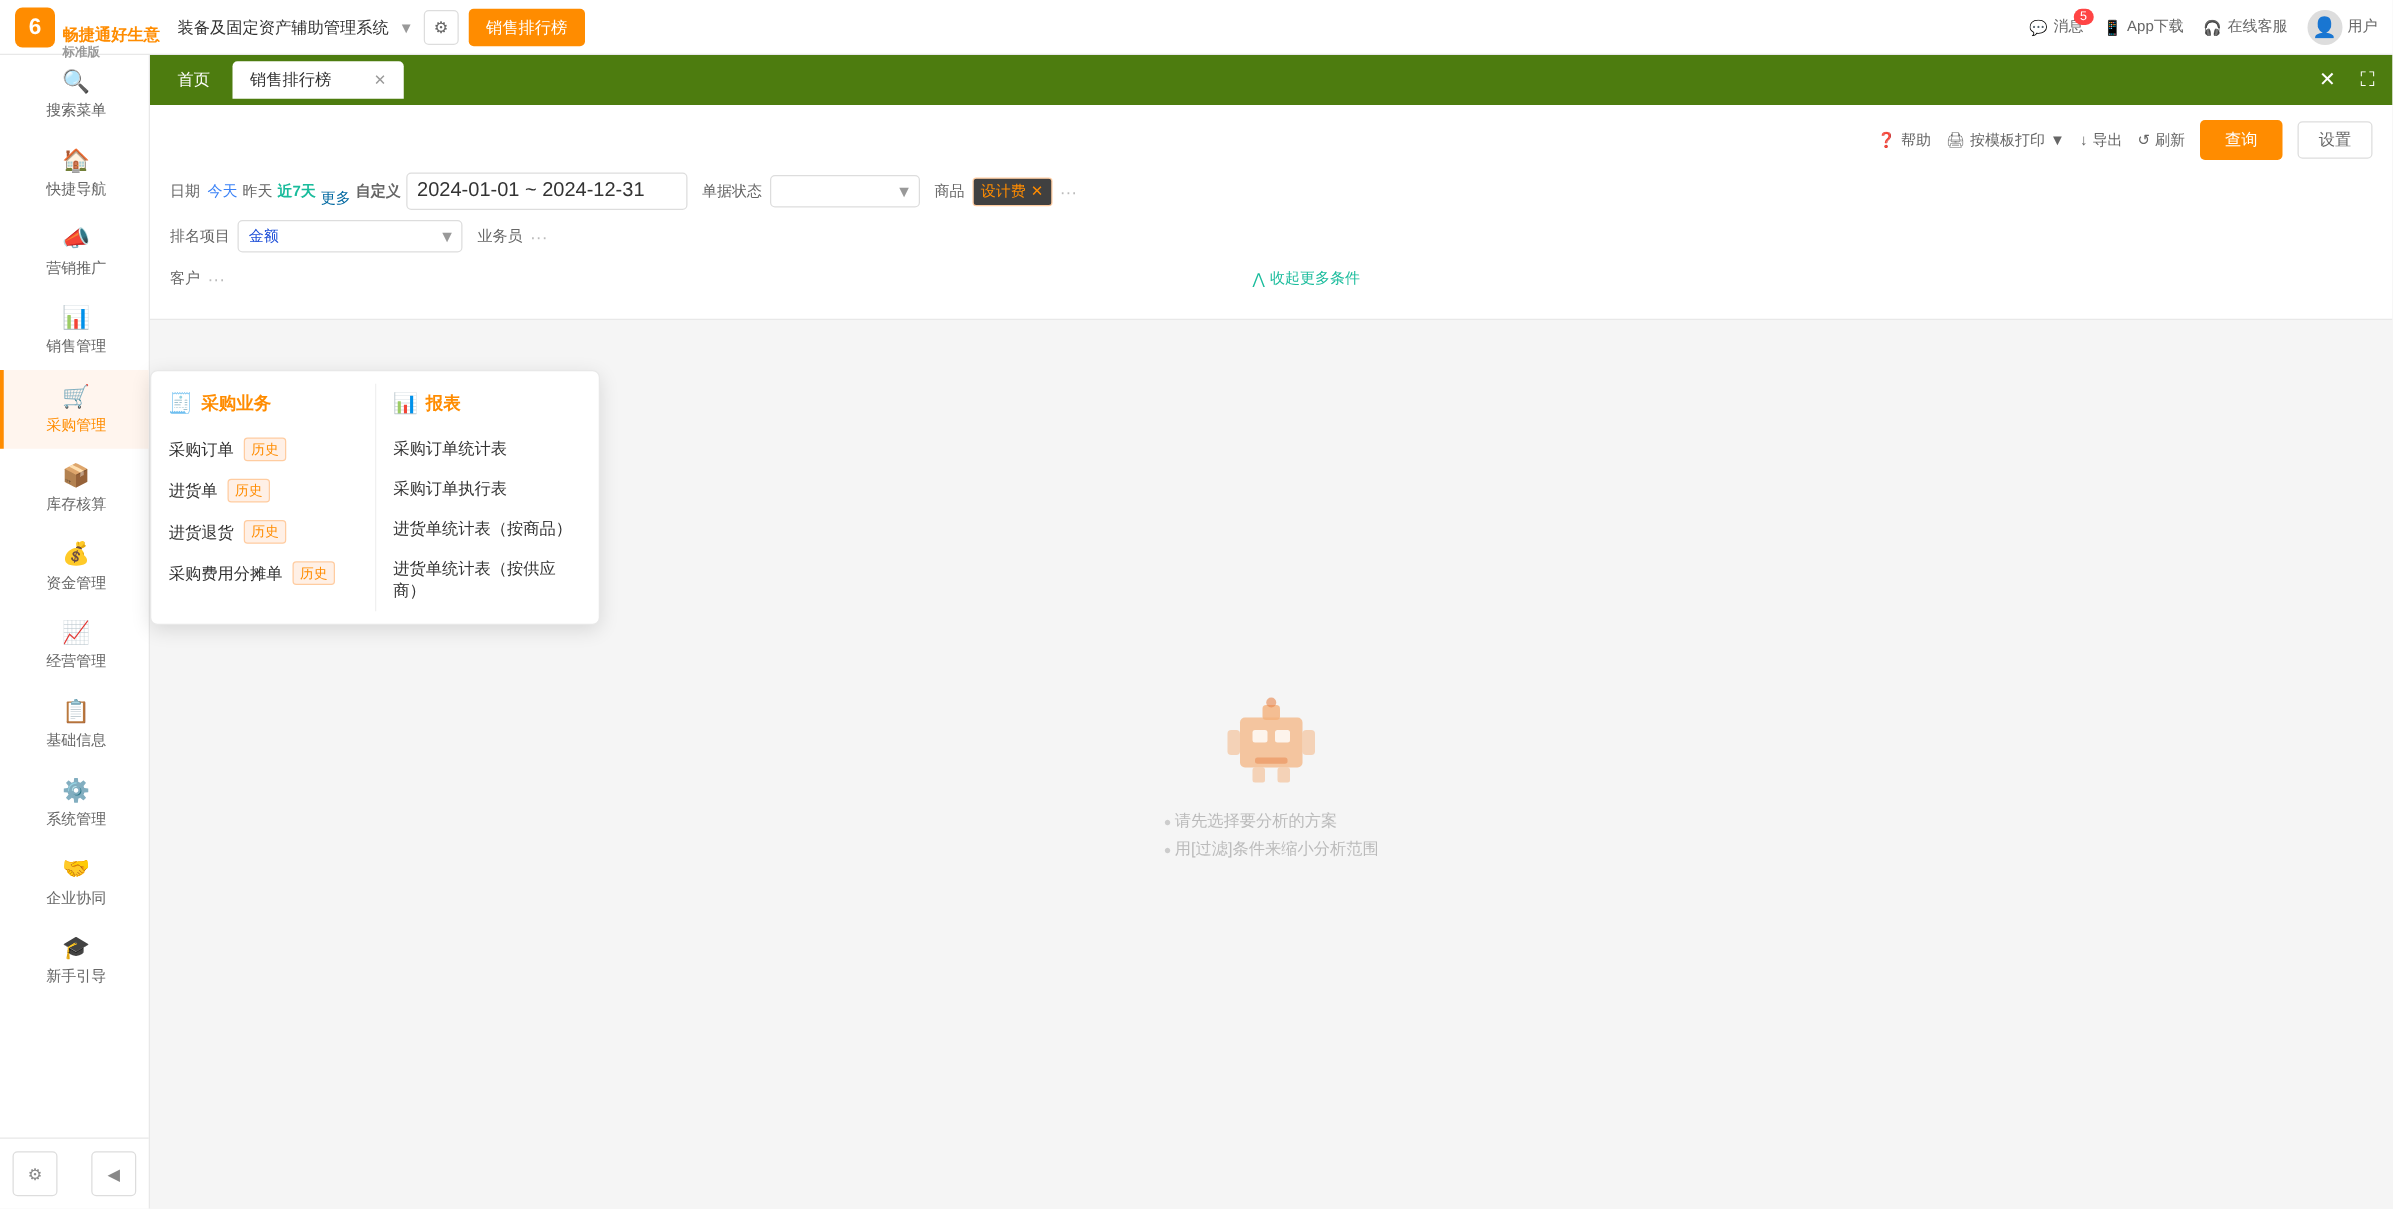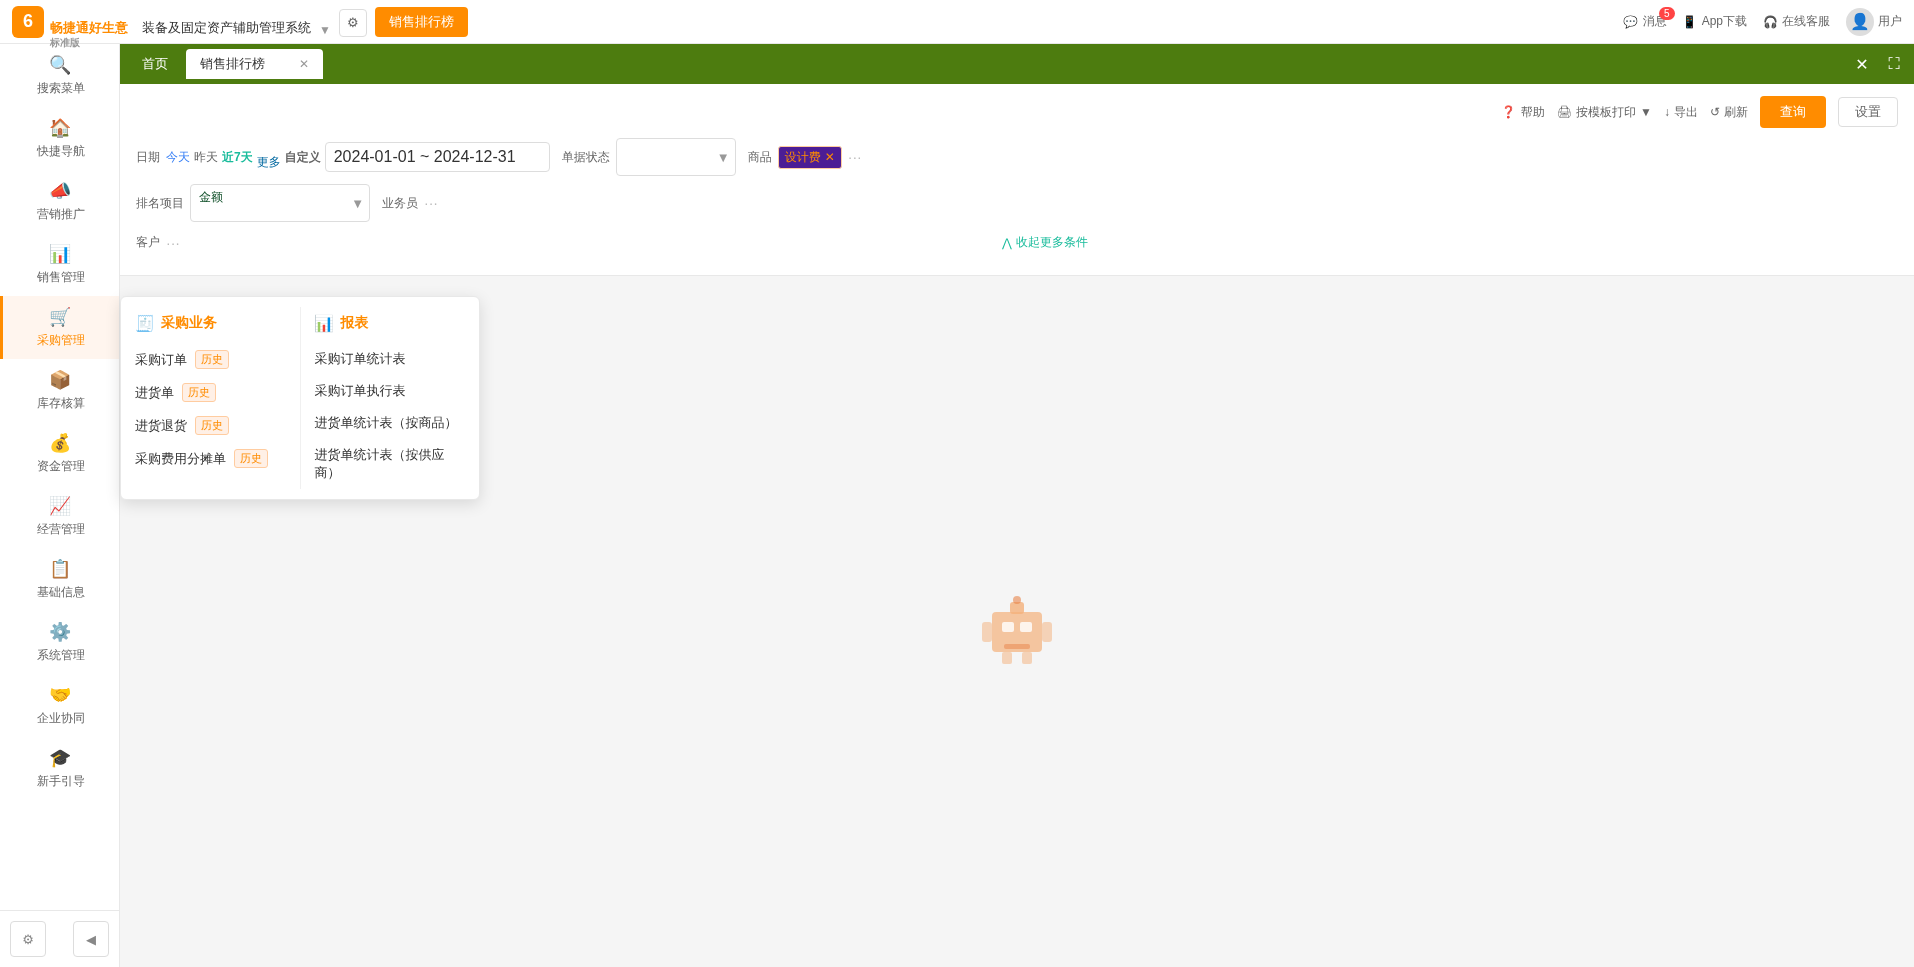--- a/index.html
+++ b/index.html
@@ -44,21 +44,21 @@
       flex-direction: column;
       font-size: 11px;
       line-height: 1.3;
       margin-top: 26px;
     }
     .logo-text-main { color: #ff8c00; font-size: 13px; font-weight: bold; }
     .logo-text-sub { color: #999; font-size: 10px; }
 
     .sys-title-area {
       display: flex;
-      align-items: flex-end;
+      align-items: center;
       gap: 8px;
       flex: 1;
     }
     .sys-title {
       color: #333;
       font-size: 13px;
     }
     .sys-title-arrow {
       color: #999;
       font-size: 12px;
@@ -283,32 +283,32 @@
       border: 1px solid #ddd;
       border-radius: 4px;
       padding: 5px 8px;
       font-size: 16px;
       color: #333;
       min-width: 160px;
     }
     .filter-select {
       border: 1px solid #ddd;
       border-radius: 4px;
-      padding: 5px 24px 17px 8px;
-      font-size: 12px;
-      color: #14532d;
+      padding: 5px 24px 5px 8px;
+      font-size: 12px;
+      color: #1d4ed8;
       background: #fff;
       appearance: none;
       min-width: 120px;
     }
     .filter-tag {
       display: inline-flex;
       align-items: center;
       gap: 4px;
-      background: #4c1d95;
+      background: #404040;
       color: #ff8c00;
       border: 1px solid #ffcca0;
       border-radius: 3px;
       padding: 2px 6px;
       font-size: 12px;
     }
     .filter-tag-close { cursor: pointer; color: #ff8c00; }
     .filter-dots { color: #bbb; font-size: 14px; cursor: pointer; }
 
     .collapse-btn {
@@ -667,15 +667,19 @@
         <rect x="35" y="50" width="12" height="10" rx="2" fill="#fff" opacity="0.8"></rect>
         <rect x="53" y="50" width="12" height="10" rx="2" fill="#fff" opacity="0.8"></rect>
         <rect x="37" y="72" width="26" height="5" rx="2" fill="#e8834a" opacity="0.5"></rect>
         <rect x="43" y="30" width="14" height="12" rx="3" fill="#f4b07a" opacity="0.8"></rect>
         <circle cx="50" cy="28" r="4" fill="#e8834a" opacity="0.6"></circle>
         <rect x="15" y="50" width="10" height="20" rx="3" fill="#f4b07a" opacity="0.5"></rect>
         <rect x="75" y="50" width="10" height="20" rx="3" fill="#f4b07a" opacity="0.5"></rect>
         <rect x="35" y="80" width="10" height="12" rx="2" fill="#f4b07a" opacity="0.5"></rect>
         <rect x="55" y="80" width="10" height="12" rx="2" fill="#f4b07a" opacity="0.5"></rect>
       </svg>
+      <ul class="empty-text">
+        <li>请先选择要分析的方案</li>
+        <li>用[过滤]条件来缩小分析范围</li>
+      </ul>
     </div>
   </div>
 </div>
 
 </body></html>

